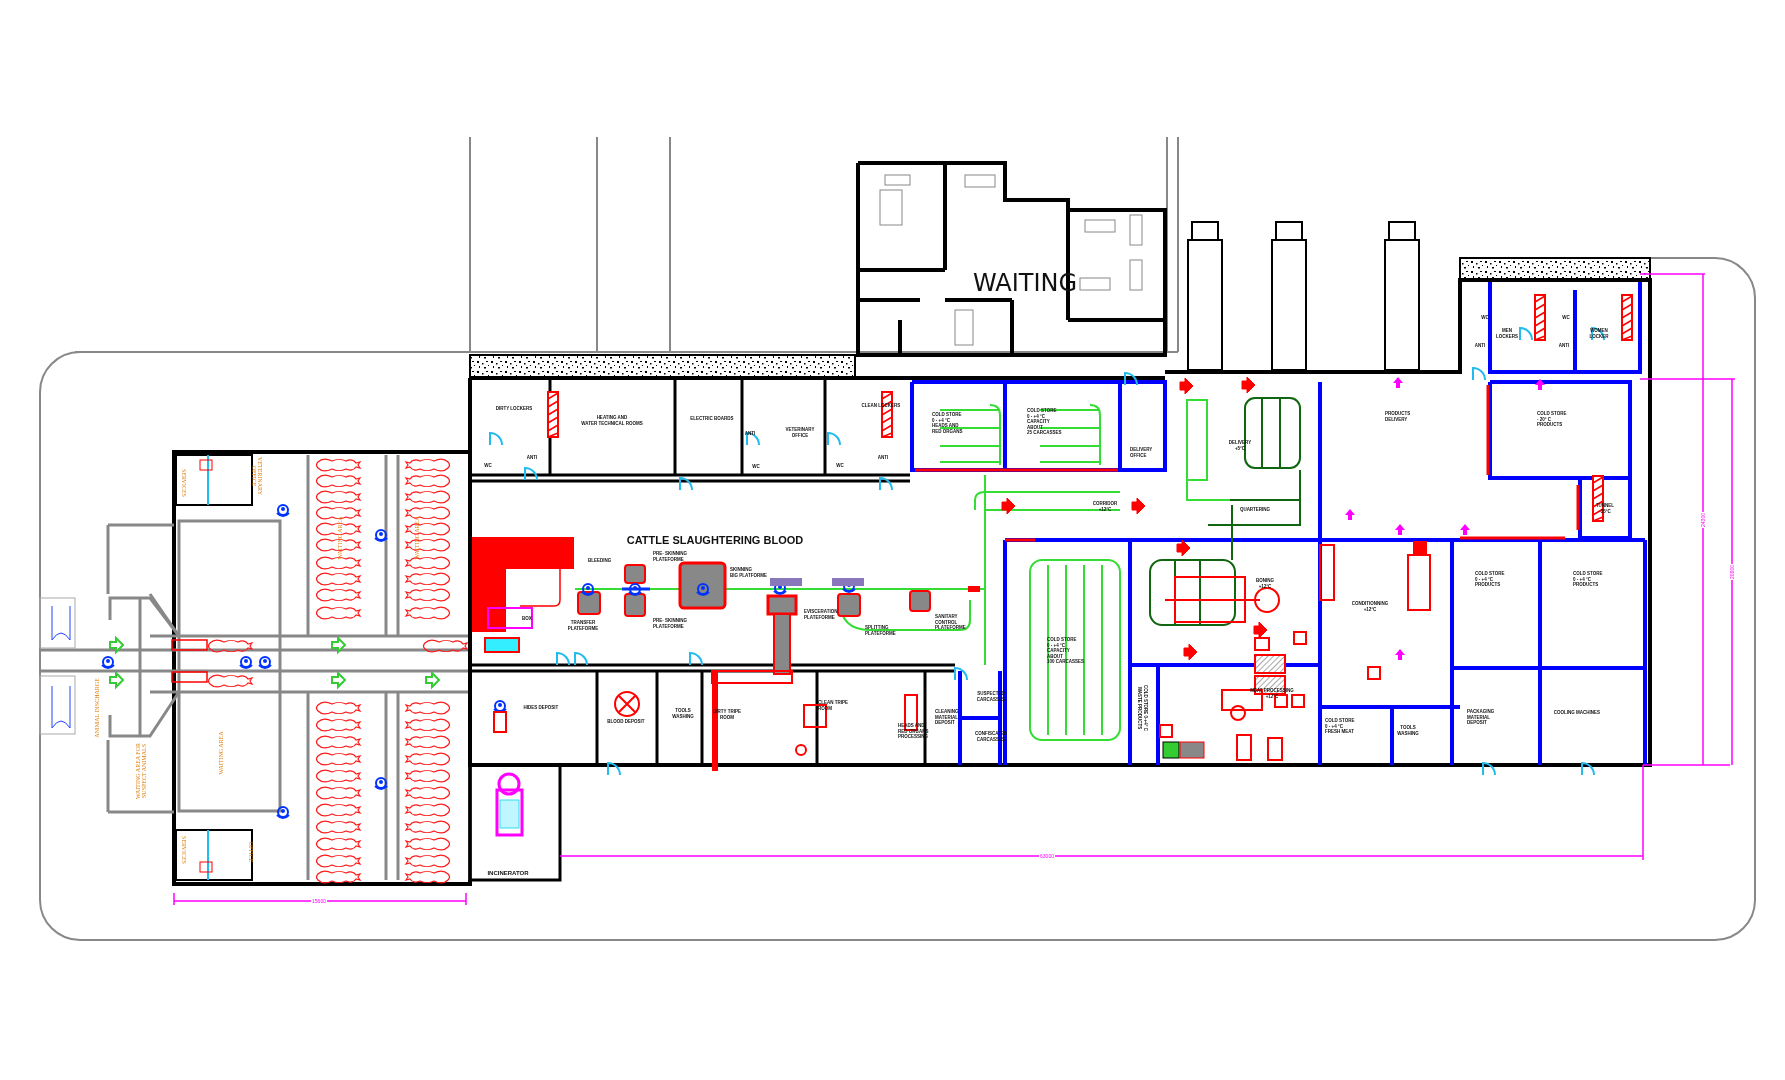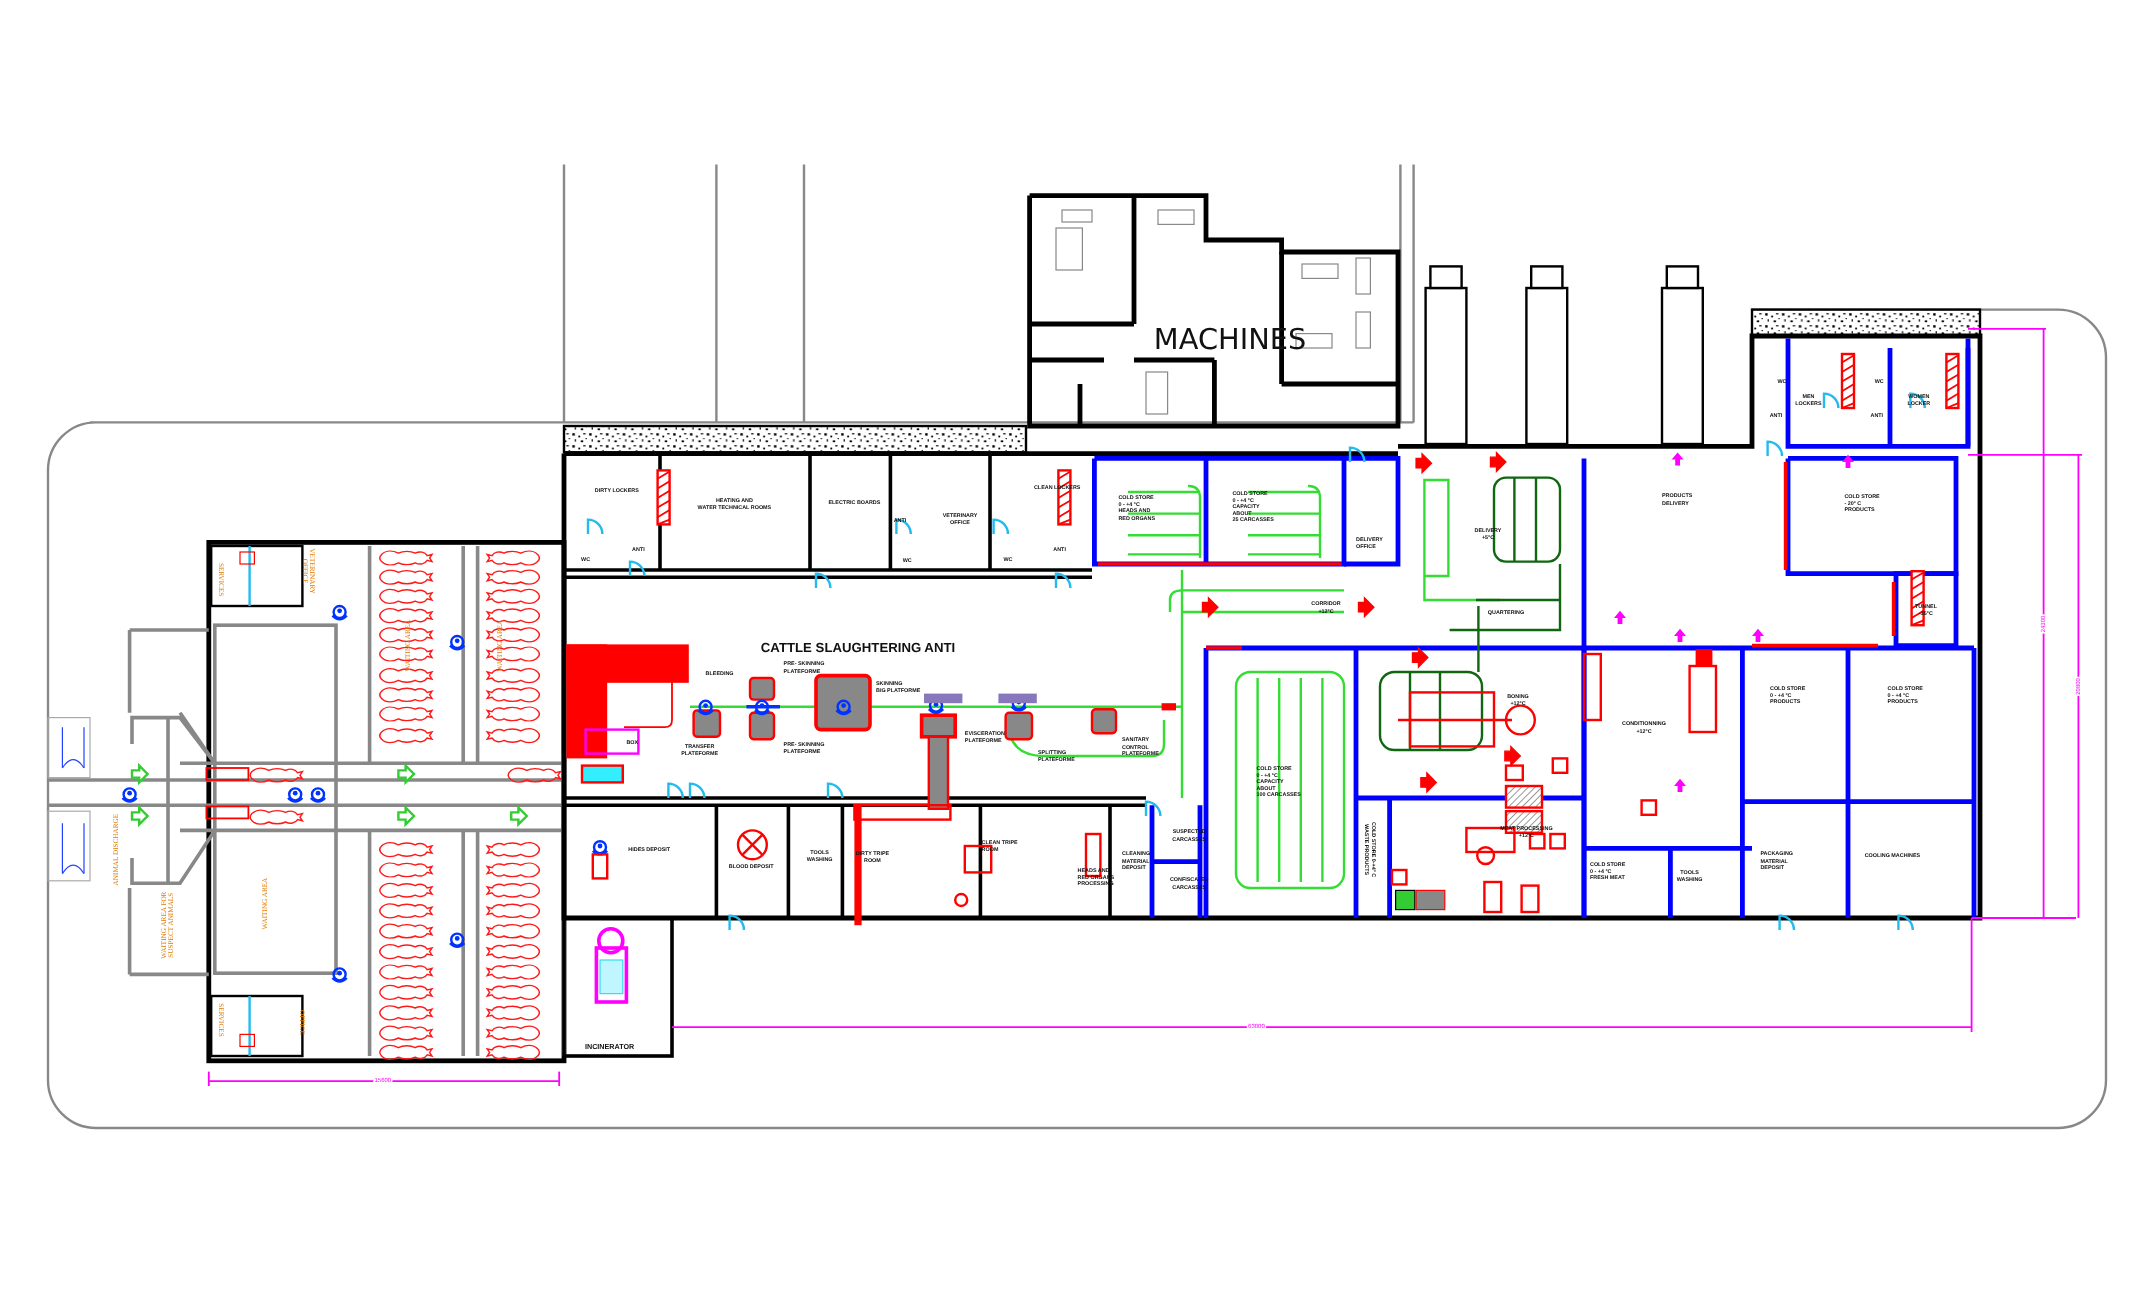--- a/index.html
+++ b/index.html
@@ -385,22 +385,22 @@
     <line x1="560" y1="856" x2="1643" y2="856"></line>
     <line x1="1643" y1="765" x2="1643" y2="860"></line>
     <line x1="1643" y1="765" x2="1730" y2="765"></line>
     <line x1="1703" y1="274" x2="1703" y2="765"></line>
     <line x1="1732" y1="379" x2="1732" y2="765"></line>
     <line x1="1640" y1="274" x2="1705" y2="274"></line>
     <line x1="1640" y1="379" x2="1735" y2="379"></line>
   </g>
 </svg>
 
-<div class="title-big" style="left:715px;top:540px;">CATTLE SLAUGHTERING ANTI</div>
-<div class="offices" style="left:1025px;top:283px;">MACHINES</div>
+<div class="title-big" style="left:715px;top:540px;">CATTLE SLAUGHTERING BLOOD</div>
+<div class="offices" style="left:1025px;top:283px;">WAITING</div>
 
 <div class="lbl" style="left:514px;top:409px;">DIRTY LOCKERS</div>
 <div class="lbl" style="left:612px;top:420px;">HEATING AND
 WATER TECHNICAL ROOMS</div>
 <div class="lbl" style="left:712px;top:419px;">ELECTRIC BOARDS</div>
 <div class="lbl" style="left:800px;top:432px;">VETERINARY
 OFFICE</div>
 <div class="lbl" style="left:881px;top:406px;">CLEAN LOCKERS</div>
 <div class="lbl" style="left:532px;top:458px;">ANTI</div>
 <div class="lbl" style="left:750px;top:434px;">ANTI</div>

